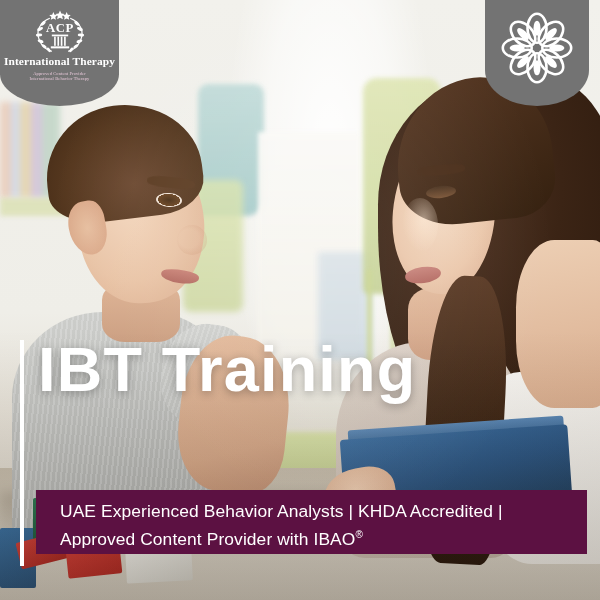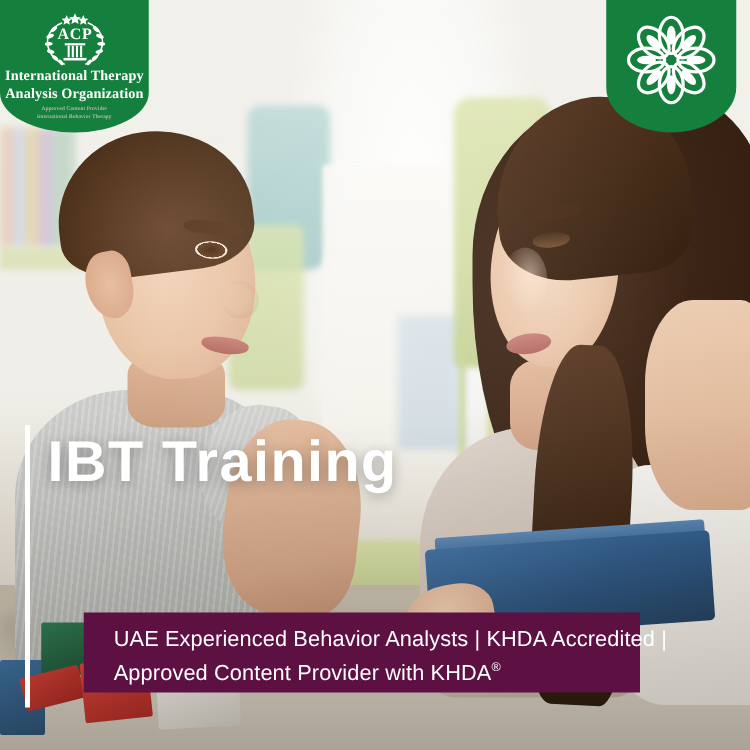--- a/index.html
+++ b/index.html
@@ -361,21 +361,21 @@
     background:
       radial-gradient(ellipse at 50% 42%, rgba(255,255,255,.10) 0%, rgba(0,0,0,0) 60%),
       linear-gradient(180deg, rgba(0,0,0,0) 55%, rgba(25,18,10,.18) 100%);
     pointer-events: none;
   }
 
   
   .badge {
     position: absolute;
     top: 0;
-    background: #15803d;
+    background: #737373;
     box-sizing: border-box;
   }
   .badge-left {
     left: 0;
     width: 119px;
     height: 106px;
     border-radius: 0 0 60% 60% / 0 0 36% 36%;
     padding-top: 8px;
     text-align: center;
   }
@@ -426,46 +426,45 @@
   .headline {
     position: absolute;
     left: 38px;
     top: 334px;
     width: 540px;
   }
   .headline h1 {
     margin: 0;
     color: #ffffff;
     font-weight: bold;
-    font-size: 46px;
+    font-size: 63px;
     line-height: 70px;
     letter-spacing: 1.2px;
     text-shadow: 0 2px 10px rgba(0,0,0,.30);
   }
   .headline h2 {
     margin: 2px 0 0 0;
     color: #ffffff;
     font-weight: bold;
     font-size: 52px;
     line-height: 58px;
     letter-spacing: .6px;
     text-shadow: 0 2px 10px rgba(0,0,0,.30);
   }
 
   
   .banner {
     position: absolute;
     left: 36px;
     top: 490px;
-    width: 445px;
+    width: 551px;
     height: 64px;
     background: #5c1142;
     box-sizing: border-box;
     padding: 9px 0 0 24px;
-    margin-left: 31px;
   }
   .banner p {
     margin: 0;
     color: #ffffff;
     font-size: 17.4px;
     line-height: 24px;
     letter-spacing: .1px;
     white-space: nowrap;
   }
   .banner sup {
@@ -565,21 +564,20 @@
       <g fill="#ffffff">
         <rect x="44" y="52" width="32" height="3.4"></rect>
         <rect x="48.5" y="56" width="3.2" height="18"></rect>
         <rect x="55" y="56" width="3.2" height="18"></rect>
         <rect x="61.5" y="56" width="3.2" height="18"></rect>
         <rect x="68" y="56" width="3.2" height="18"></rect>
         <rect x="42" y="75" width="36" height="4"></rect>
       </g>
     </svg>
     <div class="acp-title">International Therapy</div>
-    <div class="acp-title">Analysis Organization</div>
     <div class="acp-sub">Approved Content Provider</div>
     <div class="acp-sub" style="margin-top:0">International Behavior Therapy</div>
   </div>
 
   <div class="badge badge-right">
     <svg class="rosette" viewBox="0 0 100 100">
       <g stroke="#ffffff" stroke-width="3.4" fill="none">
         <g>
           <ellipse cx="50" cy="24" rx="12.5" ry="19"></ellipse>
           <ellipse cx="50" cy="24" rx="4.6" ry="10" fill="#ffffff" stroke="none"></ellipse>
@@ -616,16 +614,16 @@
     </svg>
   </div>
 
   <div class="accent-rule"></div>
   <div class="headline">
     <h1>IBT Training</h1>
   </div>
 
   <div class="banner">
     <p>UAE Experienced Behavior Analysts | KHDA Accredited |</p>
-    <p><span>Approved Content Provider with KHDA</span><sup>®</sup></p>
+    <p><span>Approved Content Provider with IBAO</span><sup>®</sup></p>
   </div>
 
 </div>
 
 </body></html>

